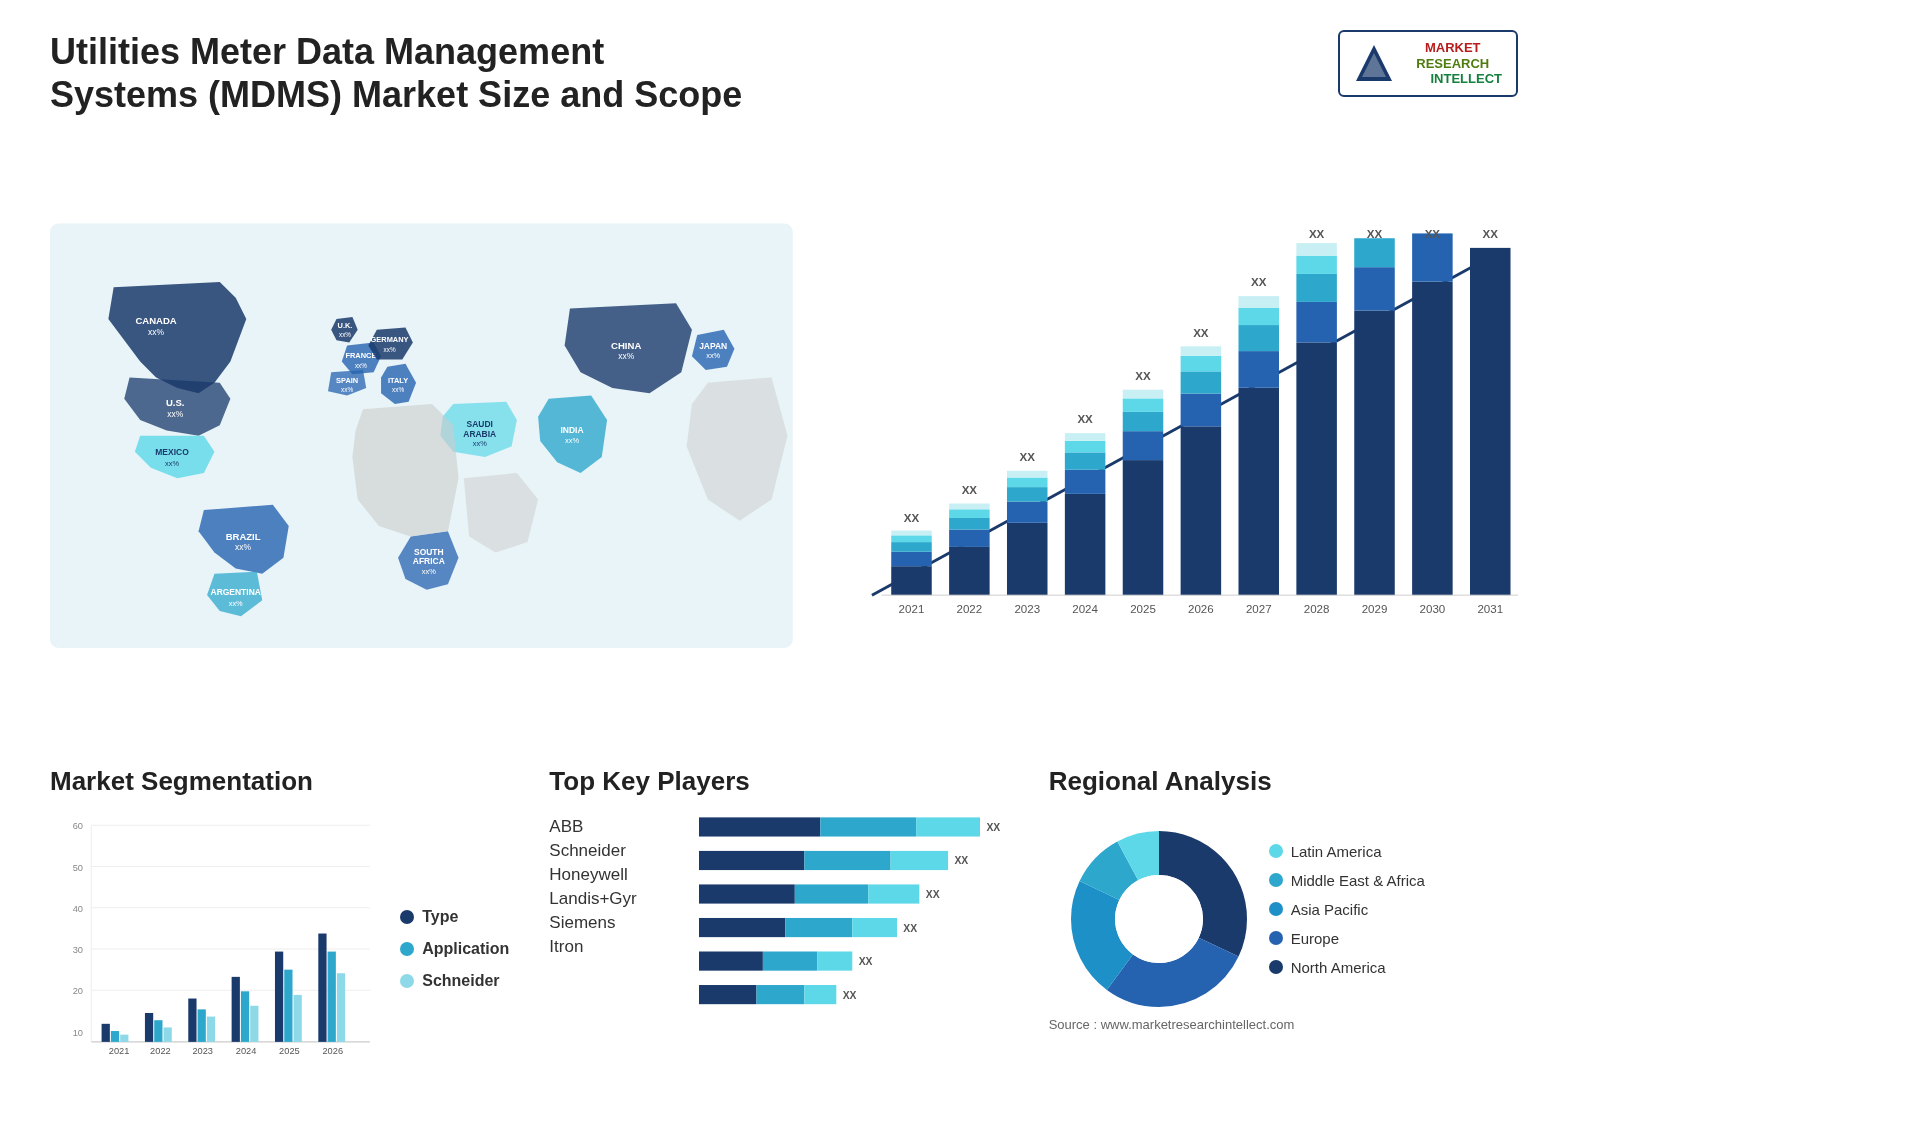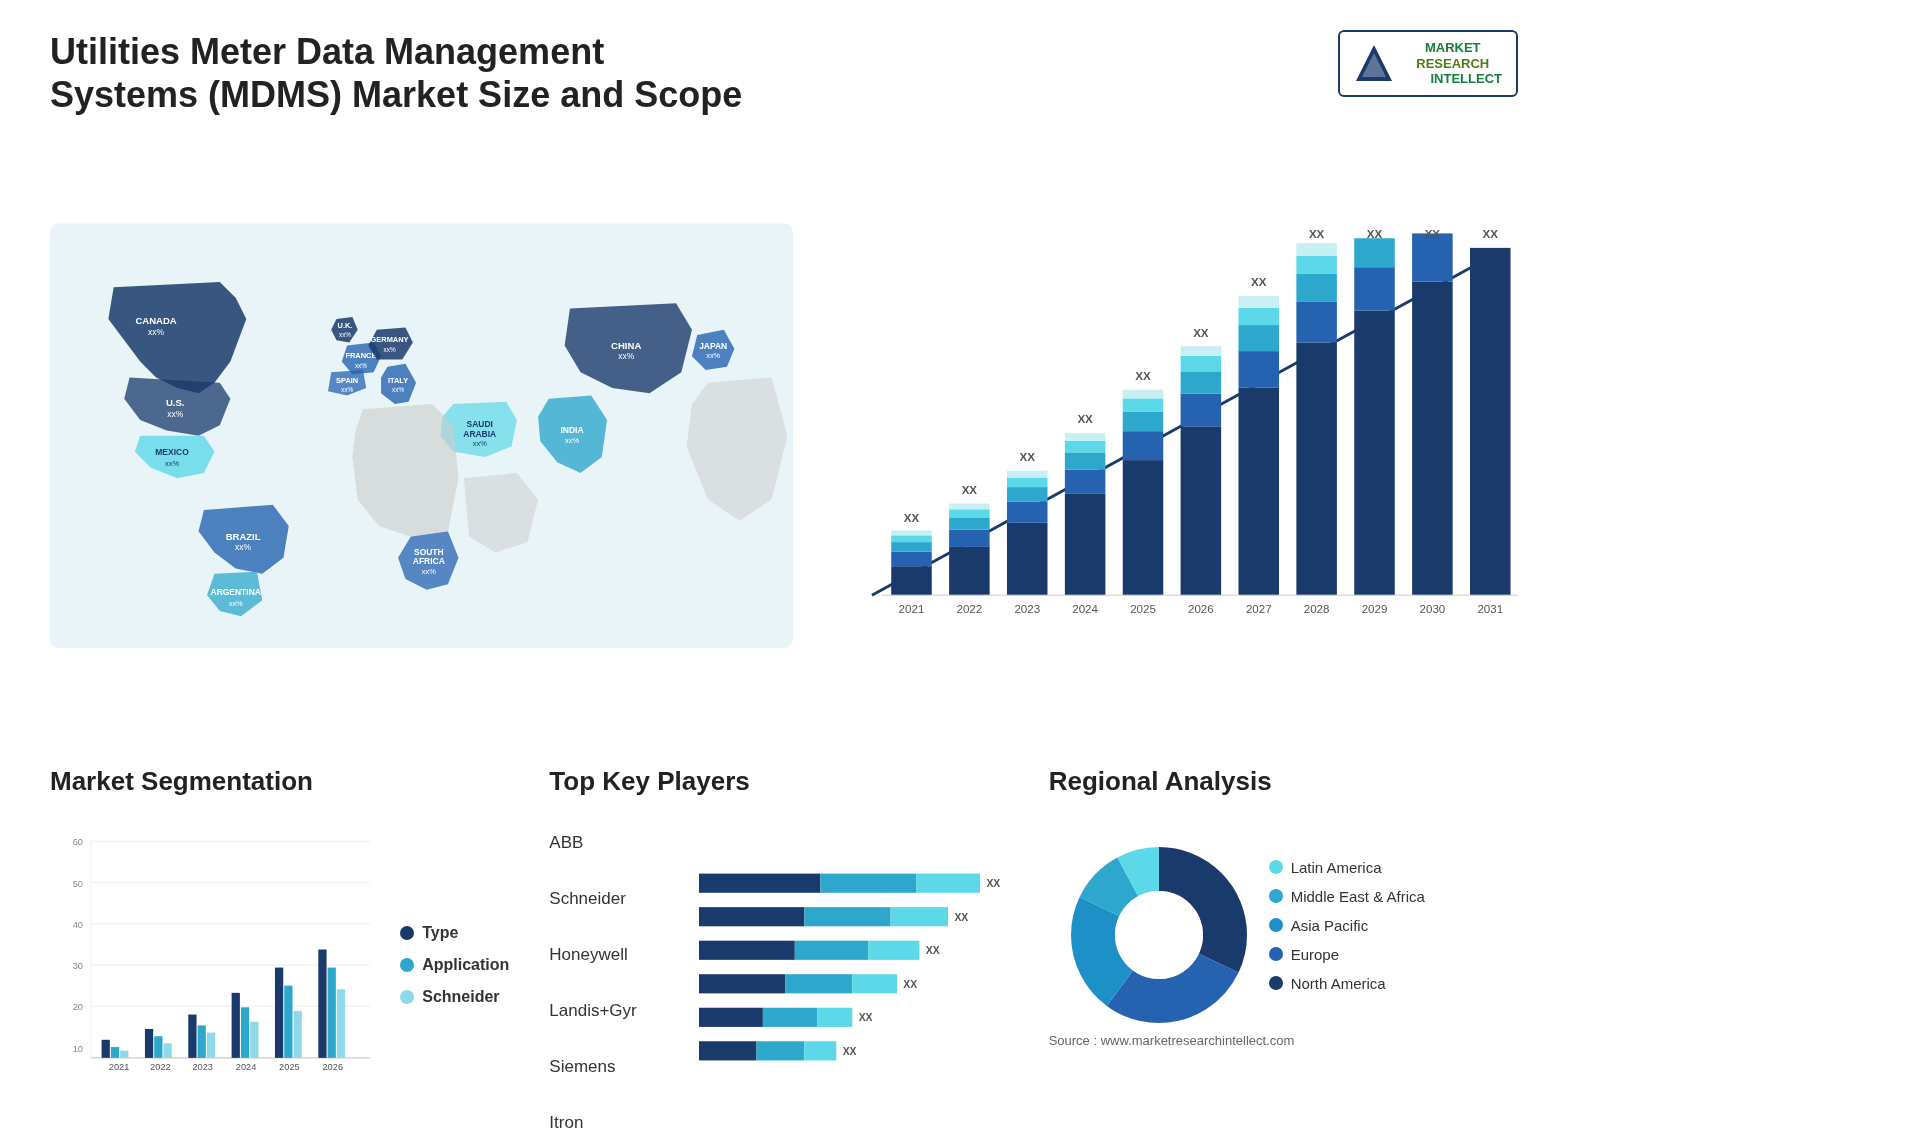--- a/index.html
+++ b/index.html
@@ -42,21 +42,21 @@
       border-radius: 6px;
     }
     .logo-icon {
       width: 40px;
       height: 40px;
     }
     .logo-text {
       text-align: center;
       line-height: 1.2;
     }
-    .logo-text .line1 { font-size: 13px; font-weight: 700; color: #15803d; }
+    .logo-text .line1 { font-size: 13px; font-weight: 700; color: #b91c1c; }
     .logo-text .line2 { font-size: 13px; font-weight: 700; color: #4d7c0f; }
     .logo-text .line3 { font-size: 13px; font-weight: 700; color: #15803d; margin-left: 27px; }
 
     
     .top-row {
       display: flex;
       gap: 30px;
       flex: 1;
       margin-bottom: 20px;
     }
@@ -83,21 +83,21 @@
 
     
     .segmentation-section {
       flex: 1;
       padding: 10px 0;
     }
     .section-title {
       font-size: 26px;
       font-weight: 700;
       color: #222;
-      margin-bottom: 28px;
+      margin-bottom: 12px;
     }
     .seg-content {
       display: flex;
       gap: 20px;
       height: 280px;
     }
     .seg-chart {
       flex: 1;
       position: relative;
     }
@@ -129,21 +129,21 @@
       padding: 10px 0;
     }
     .players-content {
       display: flex;
       gap: 20px;
       margin-top: 8px;
     }
     .players-names {
       display: flex;
       flex-direction: column;
-      gap: 36px;
+      gap: 4px;
       padding-top: 8px;
       min-width: 130px;
     }
     .player-name {
       font-size: 17px;
       color: #333;
     }
 
     
     .regional-section {

